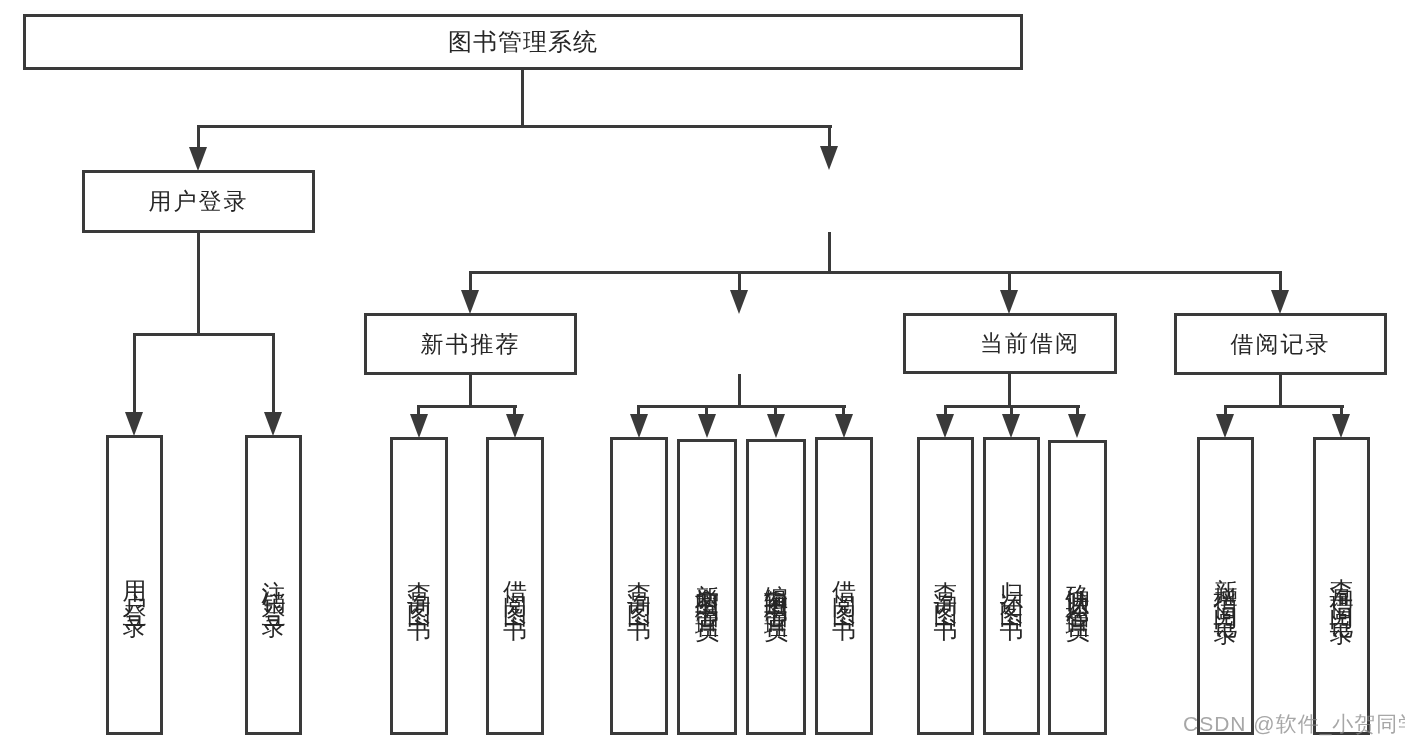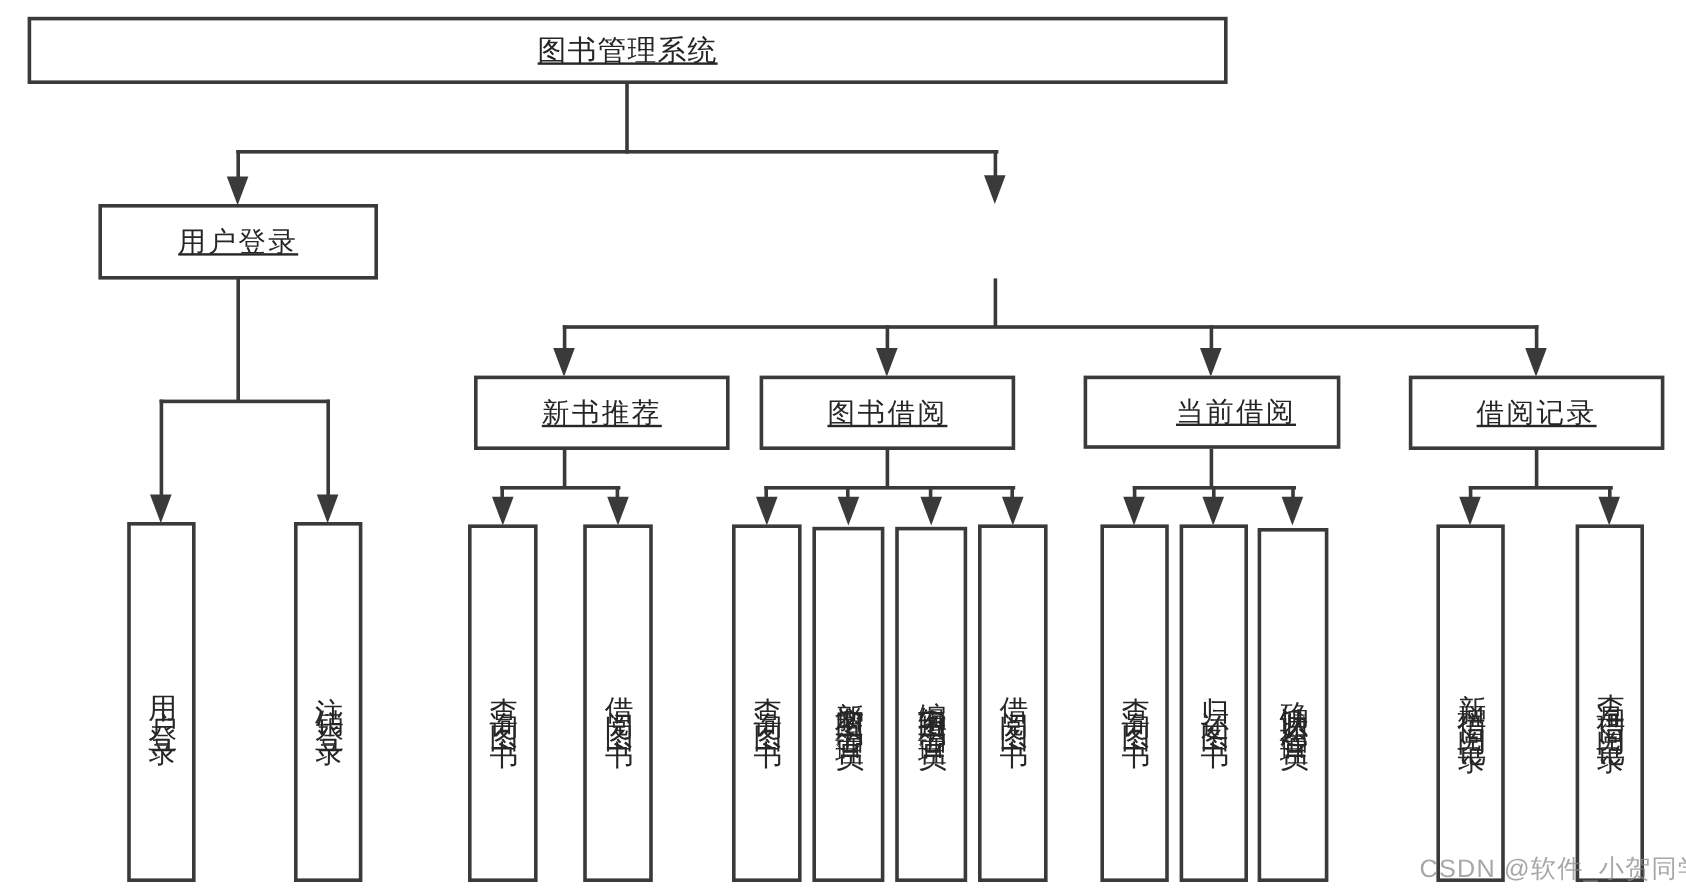--- a/index.html
+++ b/index.html
@@ -6,21 +6,21 @@
   .canvas {
     position:relative; width:1405px; height:747px; background:#ffffff;
     font-family:"Liberation Sans","DejaVu Sans",sans-serif;
     color:#262626; overflow:hidden;
   }
   .box {
     position:absolute; box-sizing:border-box;
     border:3px solid #3a3a3a; background:#ffffff;
     display:flex; align-items:center; justify-content:center;
   }
-  .hbox { font-size:23px; letter-spacing:2px; white-space:nowrap;text-decoration:underline; }
+  .hbox { font-size:23px; letter-spacing:2px; white-space:nowrap; }
   .hbox.root-box { font-size:24px; letter-spacing:1px; }
   .vbox span {
     writing-mode:vertical-rl; text-orientation:mixed;
     font-size:24px; line-height:1; white-space:nowrap;
   }
   .v4 span { letter-spacing:12px; }
   .v6 span { letter-spacing:9px; }
   .v9 span { letter-spacing:5px; }
   .hline, .vline { position:absolute; background:#3a3a3a; }
   .hline { height:3px; }
@@ -63,22 +63,21 @@
   <div class="hline" style="left:469px; top:271px; width:813px;"></div>
   <div class="vline" style="left:469px; top:271px; height:22px;"></div>
   <div class="arrow" style="left:461px; top:290px;"></div>
   <div class="vline" style="left:738px; top:271px; height:22px;"></div>
   <div class="arrow" style="left:730px; top:290px;"></div>
   <div class="vline" style="left:1008px; top:271px; height:22px;"></div>
   <div class="arrow" style="left:1000px; top:290px;"></div>
   <div class="vline" style="left:1279px; top:271px; height:22px;"></div>
   <div class="arrow" style="left:1271px; top:290px;"></div>
 
-  <div class="box hbox" style="left:364px; top:313px; width:213px; height:62px;margin-left:31px;">新书推荐</div>
-  <div class="box hbox" style="left:633px; top:313px; width:213px; height:62px;">图书借阅</div>
+  <div class="box hbox" style="left:364px; top:313px; width:213px; height:62px;">新书推荐</div>
   <div class="box hbox" style="left:903px; top:313px; width:214px; height:61px;padding-left:40px;">当前借阅</div>
   <div class="box hbox" style="left:1174px; top:313px; width:213px; height:62px;">借阅记录</div>
 
   <div class="vline" style="left:469px; top:374px; height:33px;"></div>
   <div class="hline" style="left:417px; top:405px; width:100px;"></div>
   <div class="vline" style="left:417px; top:405px; height:12px;"></div>
   <div class="arrow" style="left:410px; top:414px;"></div>
   <div class="vline" style="left:513px; top:405px; height:12px;"></div>
   <div class="arrow" style="left:506px; top:414px;"></div>
 

